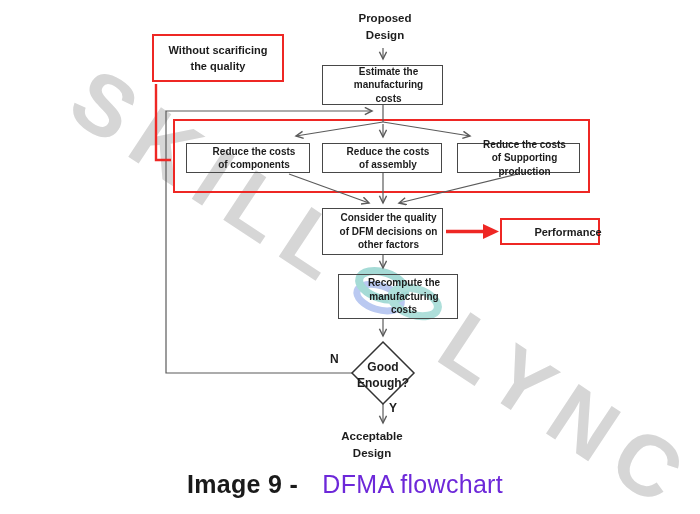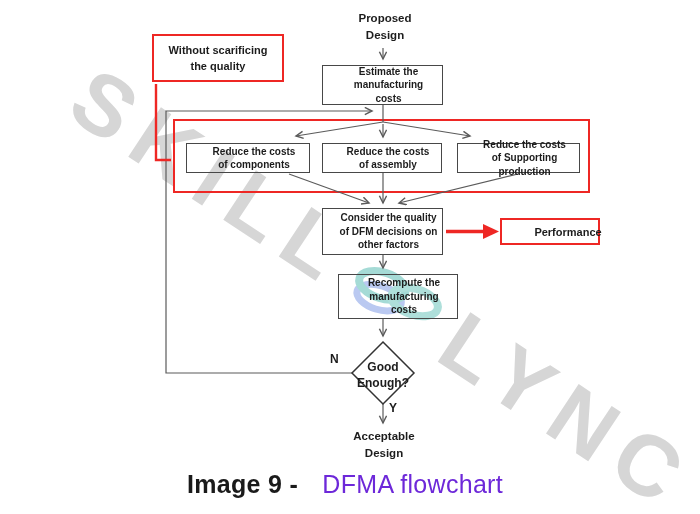--- a/index.html
+++ b/index.html
@@ -44,21 +44,21 @@
   #node-reduce-assembly{left:322px;top:143px;width:120px;height:30px;}
   #node-reduce-supporting{left:457px;top:143px;width:123px;height:30px;}
   #node-consider{left:322px;top:208px;width:121px;height:47px;}
   #node-recompute{left:338px;top:274px;width:120px;height:45px;}
   #node-performance{left:500px;top:218px;width:100px;height:27px;font-size:11px;padding-left:36px;}
   #callout-without{left:116px;top:34px;width:132px;height:48px;font-size:11px;line-height:1.5;margin-left:36px;}
   #decision-text{position:absolute;z-index:2;left:353px;top:359px;width:60px;
     text-align:center;font-size:12px;font-weight:700;line-height:1.35;white-space:pre-line;}
   #label-n{position:absolute;z-index:2;left:330px;top:352px;font-size:12px;font-weight:700;}
   #label-y{position:absolute;z-index:2;left:389px;top:401px;font-size:12px;font-weight:700;}
-  #node-acceptable{left:324px;top:428px;width:120px;}
+  #node-acceptable{left:312px;top:428px;width:120px;}
   
   .caption{
     position:absolute;z-index:2;left:0;top:470px;width:690px;text-align:center;
     font-size:25px;letter-spacing:0.3px;
   }
   .caption .cap-bold{font-weight:800;color:#1a1a1a;}
   .caption .cap-reg{font-weight:400;color:#6d28d9;margin-left:17px;}
 </style>
 </head>
 <body>

